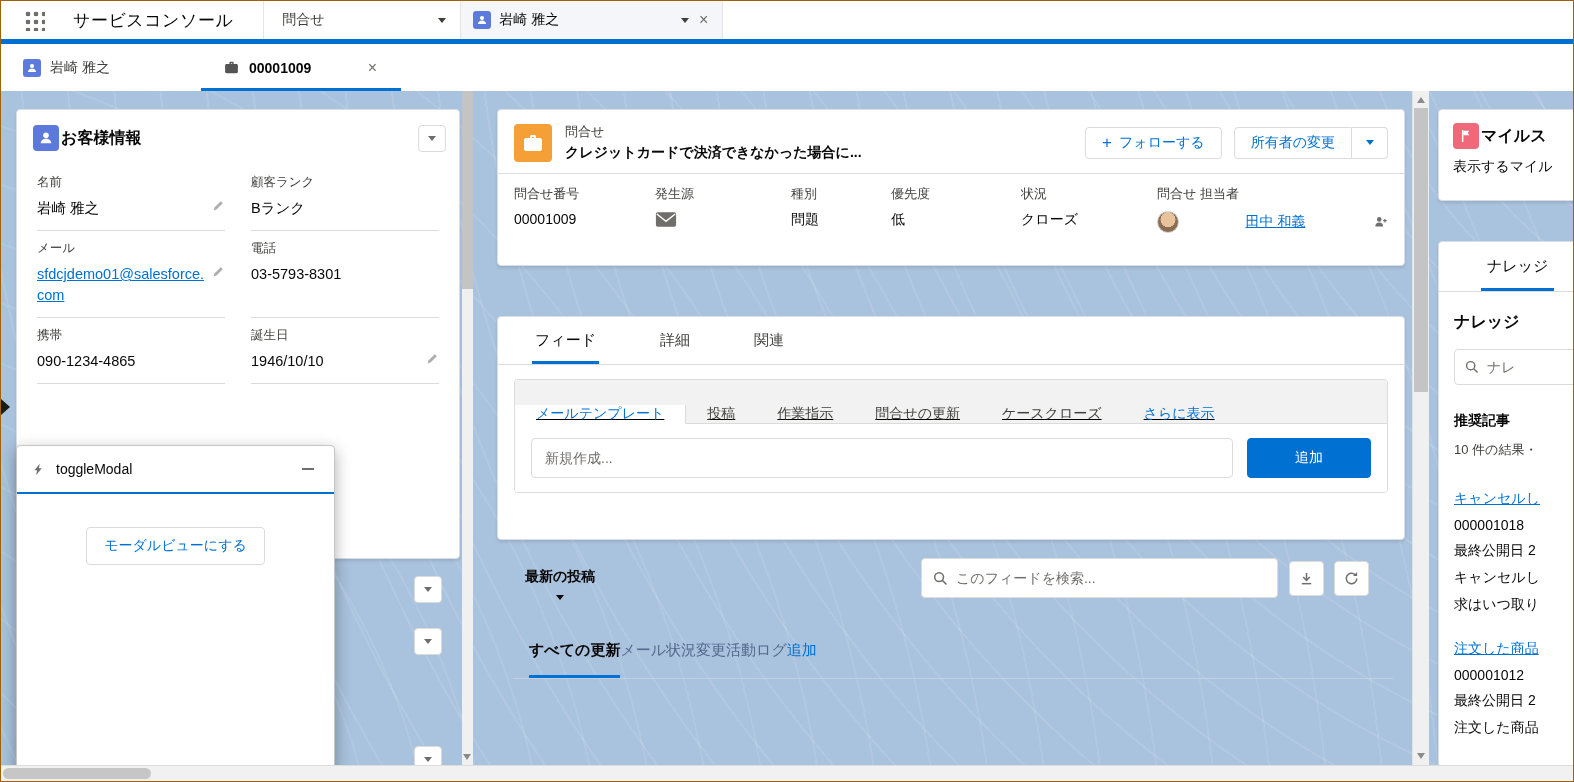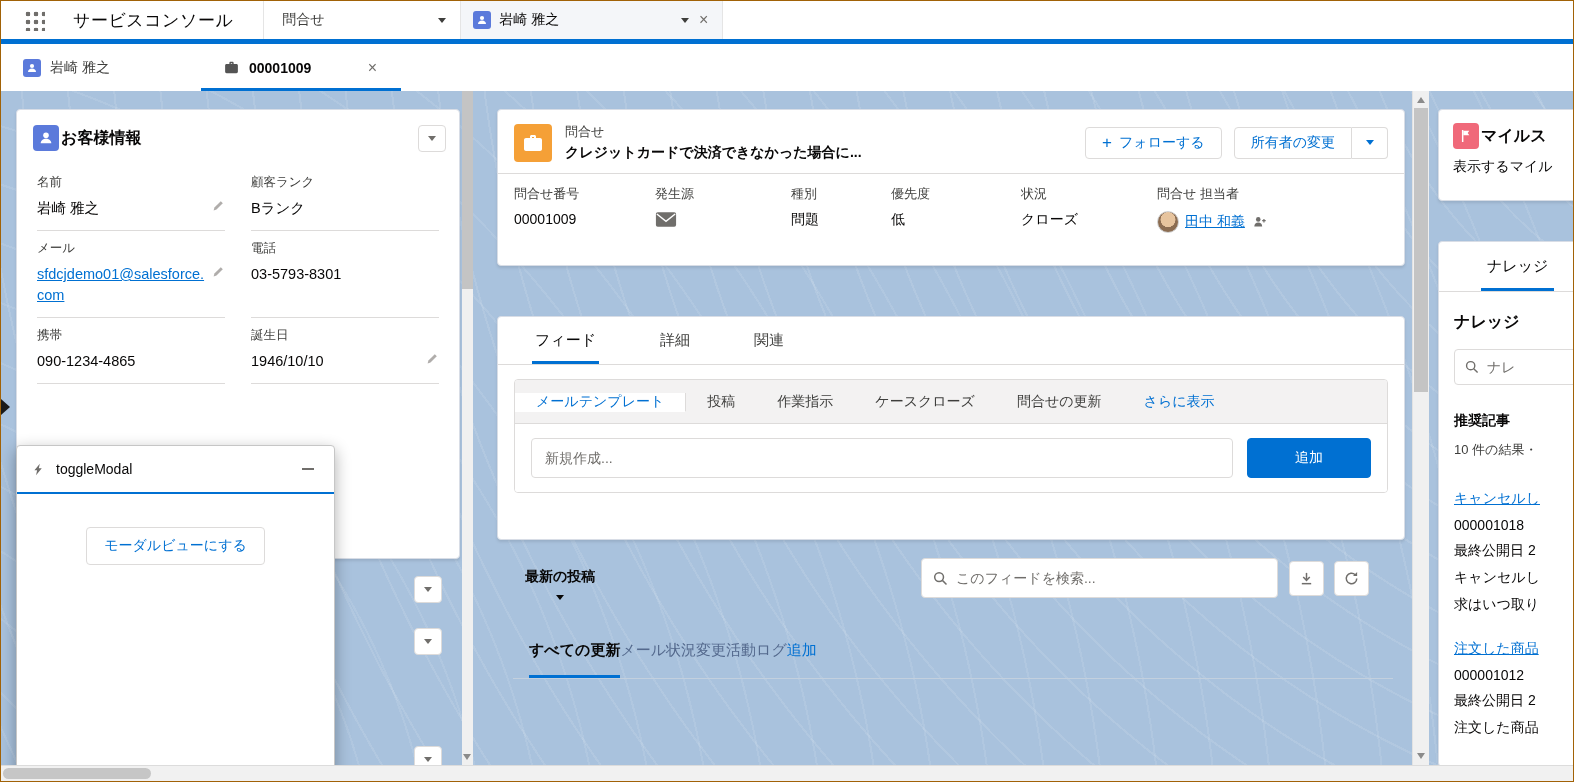--- a/index.html
+++ b/index.html
@@ -117,36 +117,36 @@
   .btn-group { display:flex; margin-left:12px; }
   .btn-group .btn:first-child { border-radius:4px 0 0 4px; }
   .btn-chev { border-radius:0 4px 4px 0; border-left:0; width:36px; padding:0; justify-content:center; }
   .case-div { border-top:1px solid #dddbda; }
   .hl-row { display:flex; padding:11px 16px 10px; }
   .hl { min-width:0; }
   .hl:nth-child(1){width:141px;} .hl:nth-child(2){width:136px;} .hl:nth-child(3){width:100px;}
   .hl:nth-child(4){width:130px;} .hl:nth-child(5){width:136px;} .hl:nth-child(6){flex:1;}
   .hl-label { font-size:13px; color:#3e3e3c; margin-bottom:8px; white-space:nowrap; }
   .hl-value { font-size:14px; color:#080707; display:flex; align-items:center; }
-  .owner { gap:6px; }
+  .owner { gap:6px;justify-content:space-between; }
   .avatar { width:22px; height:22px; border-radius:50%; flex:0 0 auto;
             background:radial-gradient(circle at 50% 38%, #e7c49e 46%, #8c6d52 48%); border:1px solid #d0d0d0; }
   .link { color:#0070d2; text-decoration:underline; cursor:pointer; }
   .follower-ic { margin-left:2px; }
 
   
   .tabs-card { left:496px; top:225px; width:908px; height:224px; }
   .rtabs { display:flex; align-items:stretch; height:48px; border-bottom:1px solid #dddbda;
            padding-left:34px; gap:58px; }
   .rtab { display:flex; align-items:center; font-size:15px; color:#3e3e3c; position:relative;
           padding:0 3px; cursor:pointer; }
   .rtab.active { color:#080707; }
   .rtab.active::after { content:""; position:absolute; left:0; right:0; bottom:0; height:3px; background:#0070d2; }
   .pub-wrap { margin:14px 16px 0; border:1px solid #dddbda; border-radius:4px; overflow:hidden; }
-  .pub-tabs { display:flex; background:#f3f2f2; height:44px; border-bottom:1px solid #dddbda; align-items:center; }
+  .pub-tabs { display:flex; background:#f3f2f2; height:44px; border-bottom:1px solid #dddbda; align-items:flex-end;text-decoration:underline; }
   .ptab { display:flex; align-items:center; padding:0 21px; font-size:14px; color:#3e3e3c; cursor:pointer; white-space:nowrap; }
   .ptab.sel { background:#fff; color:#0070d2; border-right:1px solid #dddbda; margin-bottom:-1px;
               border-bottom:1px solid #fff; }
   .ptab.more { color:#0070d2; }
   .pub-body { display:flex; gap:14px; padding:14px 16px; align-items:center; background:#fff; }
   .pub-input { flex:1; height:40px; border:1px solid #dddbda; border-radius:4px; padding:0 13px;
                font-size:14px; color:#080707; font-family:inherit; outline:none; }
   .pub-input::placeholder, .search-input::placeholder { color:#706e6b; opacity:1; }
   .btn-brand { width:124px; height:40px; background:#0070d2; border:1px solid #0070d2; color:#fff;
                font-size:14px; border-radius:4px; cursor:pointer; font-family:inherit; }
@@ -420,22 +420,22 @@
       <div class="rtabs">
         <div class="rtab active">フィード</div>
         <div class="rtab">詳細</div>
         <div class="rtab">関連</div>
       </div>
       <div class="pub-wrap">
         <div class="pub-tabs">
           <div class="ptab sel">メールテンプレート</div>
           <div class="ptab">投稿</div>
           <div class="ptab">作業指示</div>
+          <div class="ptab">問合せの更新</div>
           <div class="ptab">ケースクローズ</div>
-          <div class="ptab">問合せの更新</div>
           <div class="ptab more">さらに表示</div>
         </div>
         <div class="pub-body">
           <input class="pub-input" placeholder="新規作成..." style="">
           <button class="btn-brand">追加</button>
         </div>
       </div>
     </div>
 
     <div class="sort-ctl">

